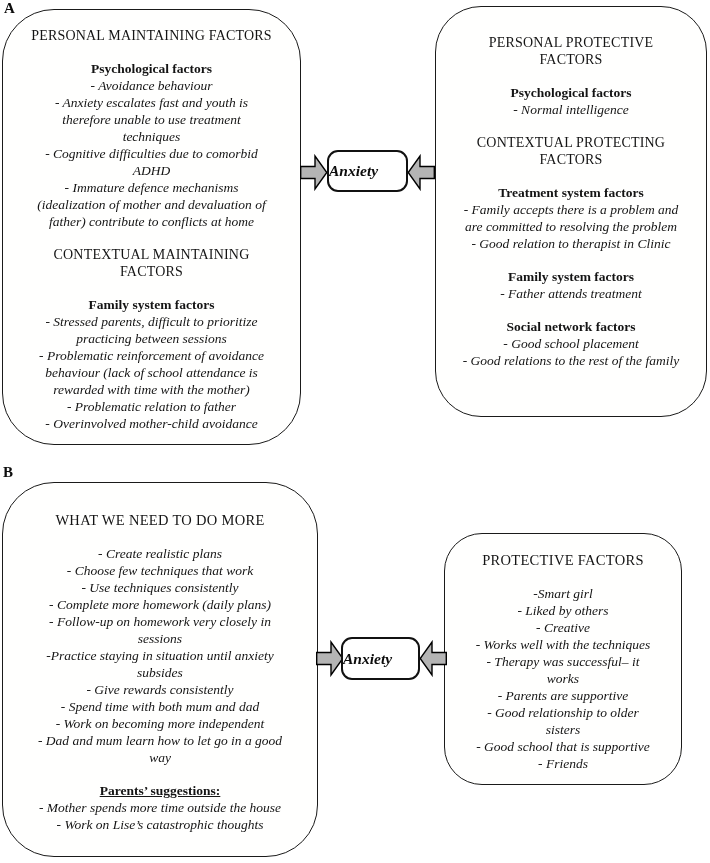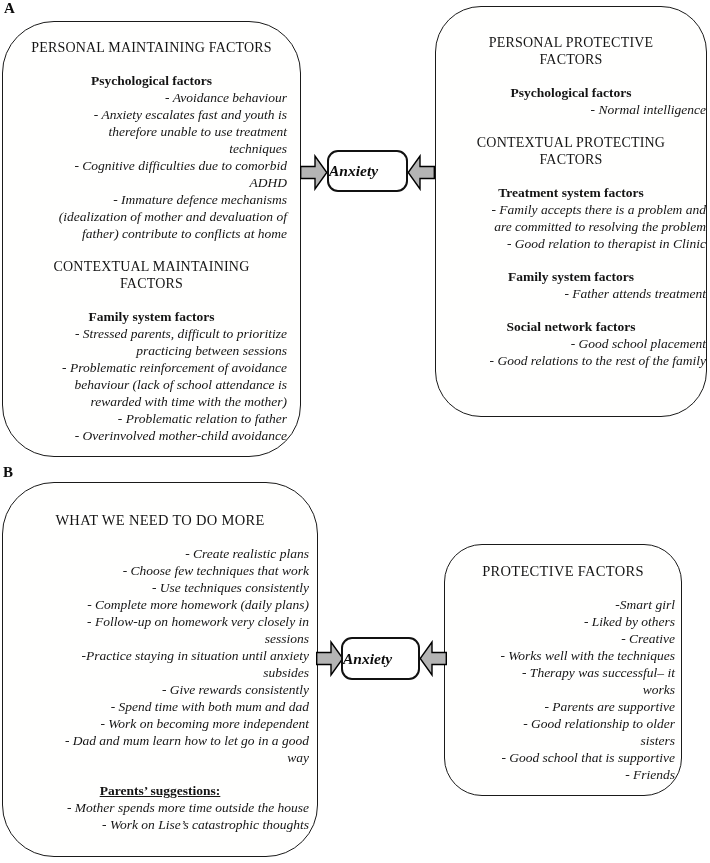--- a/index.html
+++ b/index.html
@@ -11,31 +11,31 @@
   .panel-label {
     position:absolute; font-weight:700; font-size:15px; color:#0d0d0d;
   }
   #label-a { left:4px; top:0px; }
   #label-b { left:3px; top:464px; }
 
   .rbox {
     position:absolute; box-sizing:border-box; background:#fffffe;
     border:1.6px solid #1a1a1a; text-align:center;
   }
-  .box-a-left  { left:2px;   top:21px;  width:299px; height:436px; border-radius:52px; padding:17px 13px 10px; }
+  .box-a-left  { left:2px;   top:9px;  width:299px; height:436px; border-radius:52px; padding:17px 13px 10px; }
   .box-a-right { left:435px; top:6px;   width:272px; height:411px; border-radius:46px; padding:27px 0 10px; }
   .box-b-left  { left:2px;   top:482px; width:316px; height:375px; border-radius:52px; padding:29px 8px 10px; }
-  .box-b-right { left:444px; top:544px; width:238px; height:252px; border-radius:38px; padding:18px 6px 8px; }
+  .box-b-right { left:444px; top:533px; width:238px; height:252px; border-radius:38px; padding:18px 6px 8px; }
 
   .blk { white-space:pre-line; font-size:13.5px; line-height:17px; }
   .blk.title { font-size:14px; letter-spacing:0.2px; }
   .blk.title-bold { font-size:14.5px; font-weight:400; letter-spacing:0.3px; }
   .blk.heading { font-weight:700; }
   .blk.heading-underline { font-weight:700; text-decoration:underline; }
-  .blk.item { font-style:italic;text-align:right; }
+  .blk.item { font-style:italic; }
   .blk.gap { height:16px; }
 
   .anxiety {
     position:absolute; box-sizing:border-box; background:#ffffff;
     border:2px solid #111111; border-radius:11px;
     display:flex; align-items:center; 
     font-weight:700; font-style:italic; font-size:15.5px; color:#0d0d0d;
   }
   #anxiety-a { left:327px; top:150px; width:81px; height:42px; }
   #anxiety-b { left:341px; top:637px; width:79px; height:43px; }

